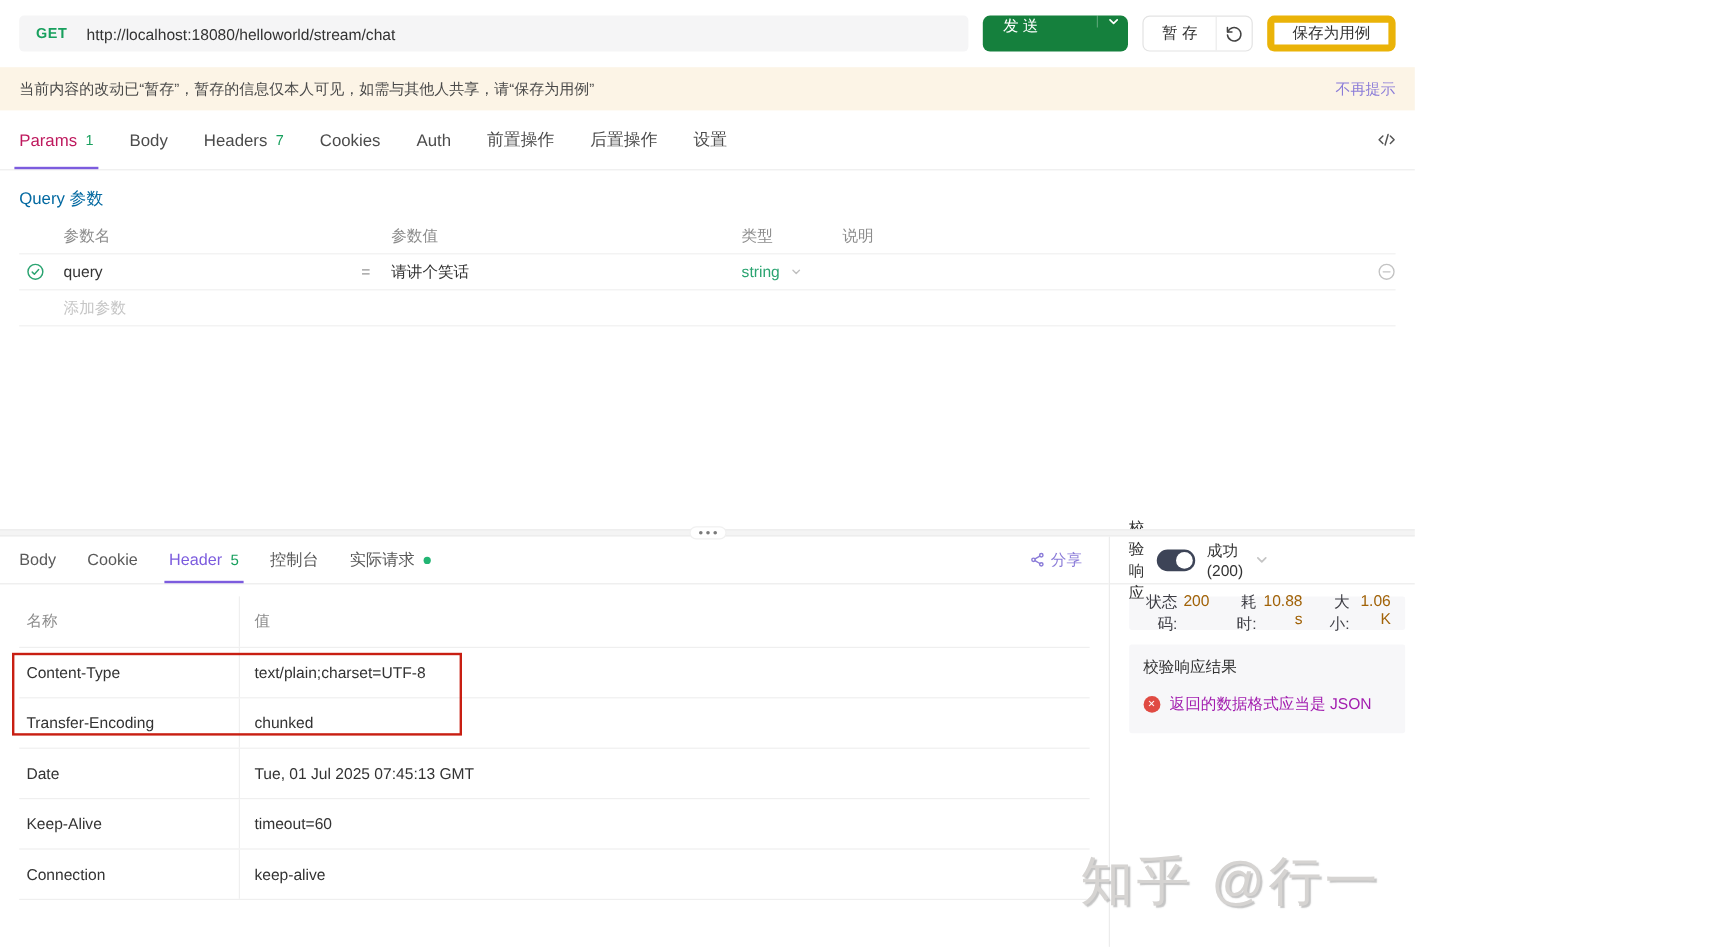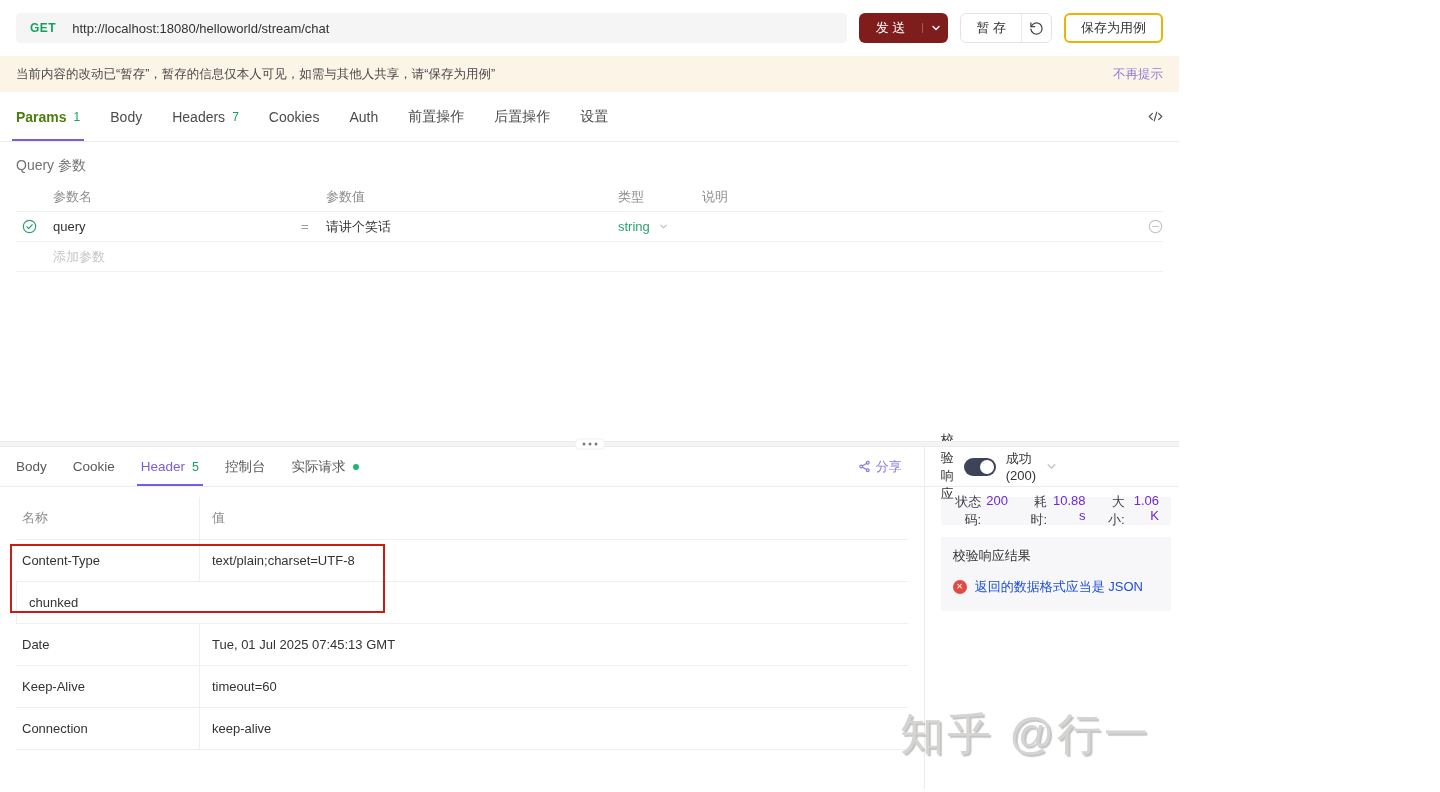--- a/index.html
+++ b/index.html
@@ -6,52 +6,52 @@
   html,body { width:1440px; height:792px; background:#fff; overflow:hidden;
     font-family:"Liberation Sans","DejaVu Sans",sans-serif; color:#333; }
   .page { position:relative; width:1179px; height:792px; }
 
   
   .topbar { height:56px; display:flex; align-items:center; padding:0 16px; gap:12px; }
   .url-box { flex:1; height:30px; background:#f5f5f6; border-radius:4px;
     display:flex; align-items:center; padding:0 14px; gap:16px; cursor:text; }
   .method { color:#18A05E; font-size:12px; font-weight:bold; letter-spacing:.5px; }
   .url { font-size:13px; color:#333; }
-  .send-btn { height:30px; background:#7f1d1d; border-radius:6px; display:flex;
-    align-items:center; color:#fff; cursor:pointer; }
+  .send-btn { height:30px; background:#15803d; border-radius:6px; display:flex;
+    align-items:flex-start; color:#fff; cursor:pointer;gap:32px; }
   .send-main { padding:0 17px; font-size:13px; display:flex; align-items:center; }
   .send-caret { width:26px; display:flex; align-items:center; justify-content:center;
     border-left:1px solid rgba(255,255,255,.28); }
   .group-btn { height:30px; background:#fff; border:1px solid #e3e3e3; border-radius:6px;
     display:flex; align-items:stretch; }
   .stash-label { padding:0 15px; font-size:13px; color:#333; display:flex; align-items:center; cursor:pointer; }
   .undo-part { width:30px; display:flex; align-items:center; justify-content:center;
     border-left:1px solid #ececec; color:#444; cursor:pointer; }
-  .plain-btn { height:30px; padding:0 15px; border:2px solid #eab308; border-radius:6px;
+  .plain-btn { height:30px; padding:0 15px; border:6px solid #eab308; border-radius:6px;
     background:#fff; font-size:13px; color:#333; display:flex; align-items:center; cursor:pointer; }
 
   
   .banner { height:36px; background:#FCF4E6; display:flex; align-items:center;
     justify-content:space-between; padding:0 16px; }
   .banner-text { font-size:12.5px; color:#4a4a4a; }
   .banner-dismiss { font-size:12.5px; color:#8A7BD8; cursor:pointer; }
 
   
   .tabbar { height:50px; border-bottom:1px solid #ededed; display:flex; align-items:center;
     padding:0 16px; gap:30px; }
   .tab { position:relative; height:100%; display:flex; align-items:center; gap:7px; cursor:pointer; }
   .tab-label { font-size:14px; color:#4b4b4b; }
   .tab-count { font-size:12px; color:#18A05E; }
-  .tab.active .tab-label { color:#4d7c0f;font-weight:bold; }
+  .tab.active .tab-label { color:#be185d; }
   .tab.active::after { content:""; position:absolute; left:-4px; right:-4px; bottom:0;
     height:2px; background:#7C5CDE; }
   .code-icon { margin-left:auto; color:#555; cursor:pointer; display:flex; }
 
   
-  .section-title { margin:13px 16px 0; font-size:14px; color:#737373; line-height:20px; }
+  .section-title { margin:13px 16px 0; font-size:14px; color:#0369a1; line-height:20px; }
   .params-table { margin:7px 16px 0; }
   .p-row { display:grid; grid-template-columns:30px 255px 25px 292px 84px 1fr 28px;
     align-items:center; height:30px; border-bottom:1px solid #f0f0f0; font-size:13px; }
   .p-head { color:#8c8c8c; }
   .p-cell-name { padding-left:7px; }
   .p-eq { color:#999; }
   .type-cell { display:flex; align-items:center; gap:9px; color:#2BA471; cursor:pointer; }
   .type-cell .chev { color:#c0c0c0; display:flex; }
   .check-icon, .minus-icon { display:flex; align-items:center; cursor:pointer; }
   .check-icon { color:#2BA471; padding-left:6px; }
@@ -102,30 +102,30 @@
   .toggle { width:32px; height:18px; border-radius:9px; background:#3D4457;
     position:relative; cursor:pointer; flex:none; }
   .toggle .knob { position:absolute; right:2px; top:2px; width:14px; height:14px;
     border-radius:50%; background:#fff; }
   .validate-chevron { margin-left:auto; margin-right:106px; color:#c4c4c4; display:flex; cursor:pointer; }
 
   .status-strip { margin:10px 8px 0 16px; height:28px; background:#f7f7f9;
     display:flex; align-items:center; padding:0 12px; gap:16px; font-size:13px; border-radius:2px; }
   .meta-pair { display:flex; gap:5px;text-align:right; }
   .meta-label { color:#3d3d44; }
-  .meta-value { color:#6d28d9; }
+  .meta-value { color:#a16207; }
 
   .result-box { margin:12px 8px 0 16px; background:#f7f7f9; border-radius:2px;
     padding:10px 12px 15px; }
   .result-title { font-size:13px; color:#333; }
   .error-row { margin-top:13px; display:flex; align-items:center; gap:8px; }
   .error-icon { width:14px; height:14px; border-radius:50%; background:#E04B43;
     color:#fff; display:flex; align-items:center; justify-content:center; flex:none; }
   .error-icon::after { content:"✕"; font-size:8px; line-height:1; }
-  .error-text { font-size:13px; color:#1d4ed8; }
+  .error-text { font-size:13px; color:#a21caf; }
 
   .watermark { position:absolute; right:28px; bottom:28px; font-size:44px;
     color:#d6d4d2; text-shadow:2px 2px 1px rgba(125,125,125,.45);
     letter-spacing:3px; pointer-events:none; }
 
   svg { display:block; }
 </style>
 </head>
 <body>
 
@@ -293,20 +293,21 @@
       <div class="resp-table">
         <div class="h-row head">
           <span class="h-cell-n">名称</span>
           <span class="h-cell-v">值</span>
         </div>
         <div class="h-row data">
           <span class="h-cell-n">Content-Type</span>
           <span class="h-cell-v">text/plain;charset=UTF-8</span>
         </div>
         <div class="h-row data">
+          <span class="h-cell-n">Transfer-Encoding</span>
           <span class="h-cell-v">chunked</span>
         </div>
         <div class="h-row data">
           <span class="h-cell-n">Date</span>
           <span class="h-cell-v">Tue, 01 Jul 2025 07:45:13 GMT</span>
         </div>
         <div class="h-row data">
           <span class="h-cell-n">Keep-Alive</span>
           <span class="h-cell-v">timeout=60</span>
         </div>

